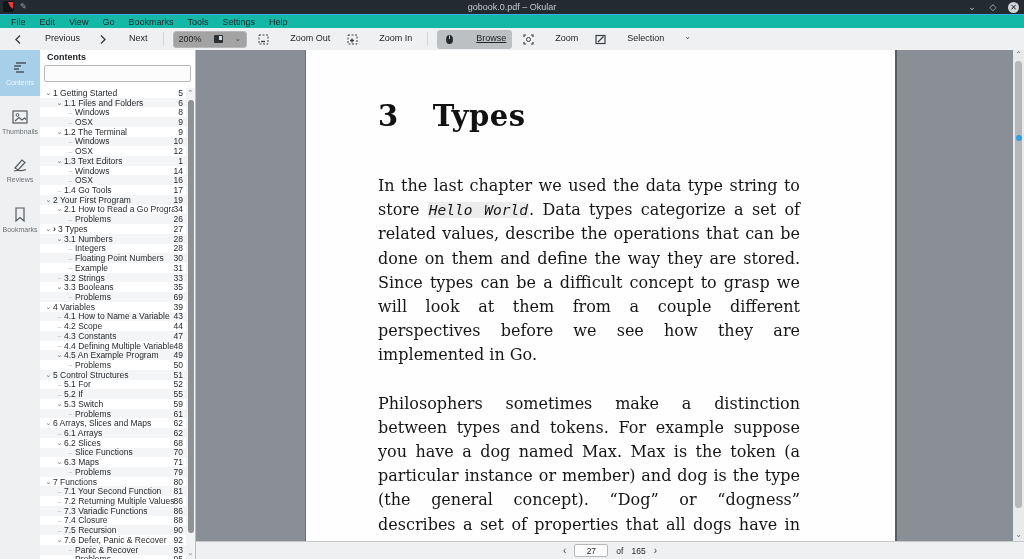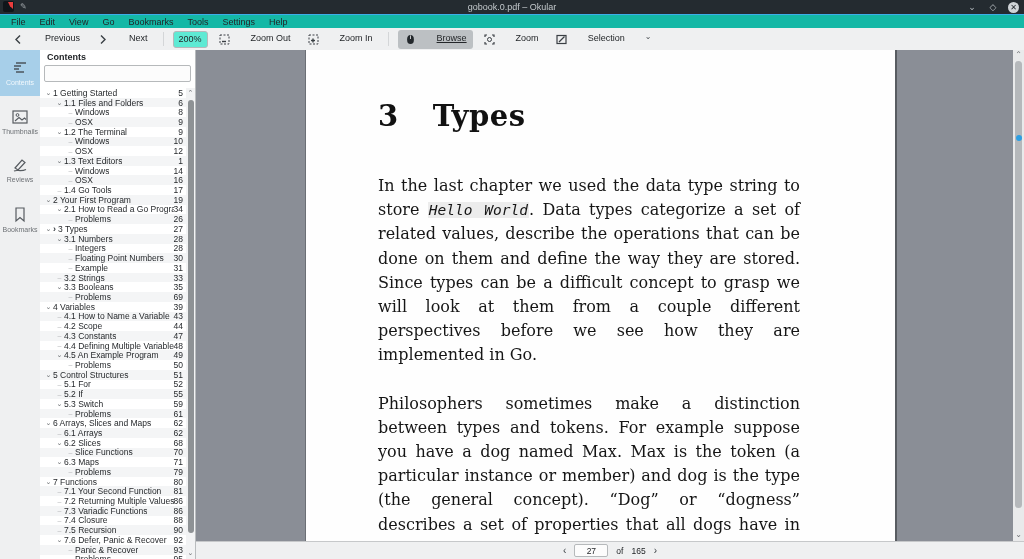--- a/index.html
+++ b/index.html
@@ -23,22 +23,22 @@
   .menubar { position:absolute; top:15px; left:0; width:1024px; height:13px; background:#14b8a6;
     display:flex; align-items:center; padding-left:4px; }
   .menu-item { font-size:9px; color:#232629; padding:0 7px; }
 
   
   .toolbar { position:absolute; top:28px; left:0; width:1024px; height:22px; background:#eff0f1;
     display:flex; align-items:center; padding-left:6px; gap:4px; }
   .tbtn { display:flex; gap:20px; font-size:9px; color:#232629; padding:3px 6px; border-radius:3px; }
   .tbtn.checked { background:#bcc0c3;text-decoration:underline; }
   .tsep { width:1px; height:14px; background:#d4d6d8; margin:0 5px; }
-  .combo { display:flex; align-items:center; gap:12px; background:#5eead4; border:1px solid #b6b9bb;
-    border-radius:3px; font-size:9px; color:#232629; padding:2px 5px; height:17px;flex-direction:column; }
+  .combo { display:flex; align-items:center; gap:12px; background:#a3a3a3; border:1px solid #b6b9bb;
+    border-radius:3px; font-size:9px; color:#232629; padding:2px 5px; height:17px; }
   .combo .mini { width:9px; height:8px; background:#2c3136; border-radius:1px; position:relative; }
   .combo .mini::after { content:""; position:absolute; right:1px; top:1px; width:3px; height:4px; background:#d6d9db; }
   .chev { font-size:8px; color:#4a4f53; line-height:8px; }
   .icon16 { width:13px; height:13px; flex:0 0 auto; }
 
   
   .icon-sidebar { position:absolute; top:50px; left:0; width:40px; height:509px; background:#eff0f1; }
   .side-tab { width:40px; display:flex; flex-direction:column; align-items:center; justify-content:center; gap:3px; }
   .side-tab .lbl { font-size:7px; color:#6e7276; }
   .side-tab.selected { background:#a7cfe9; }

